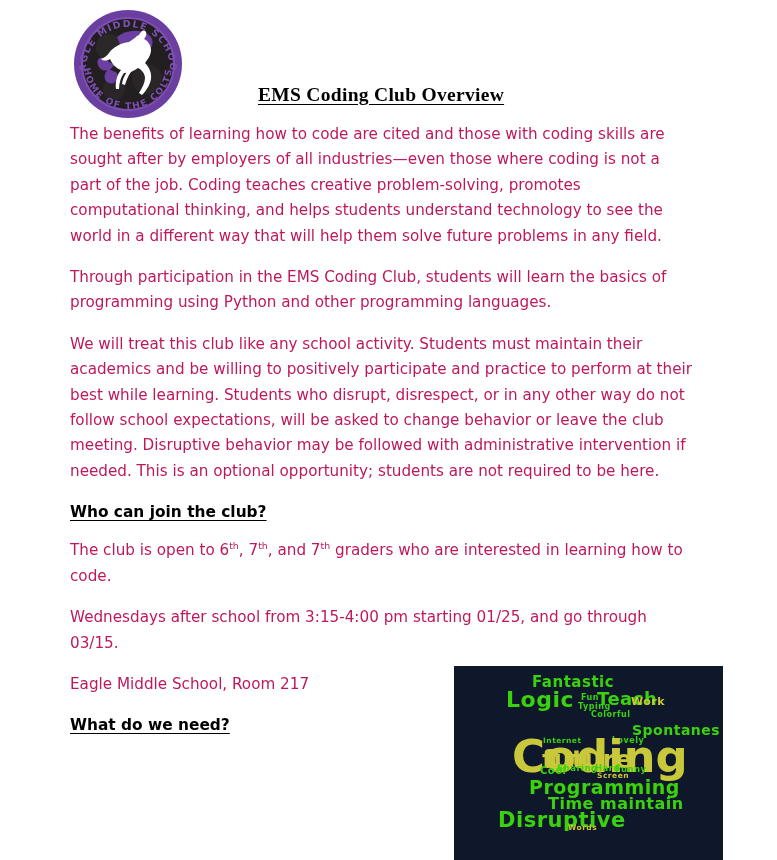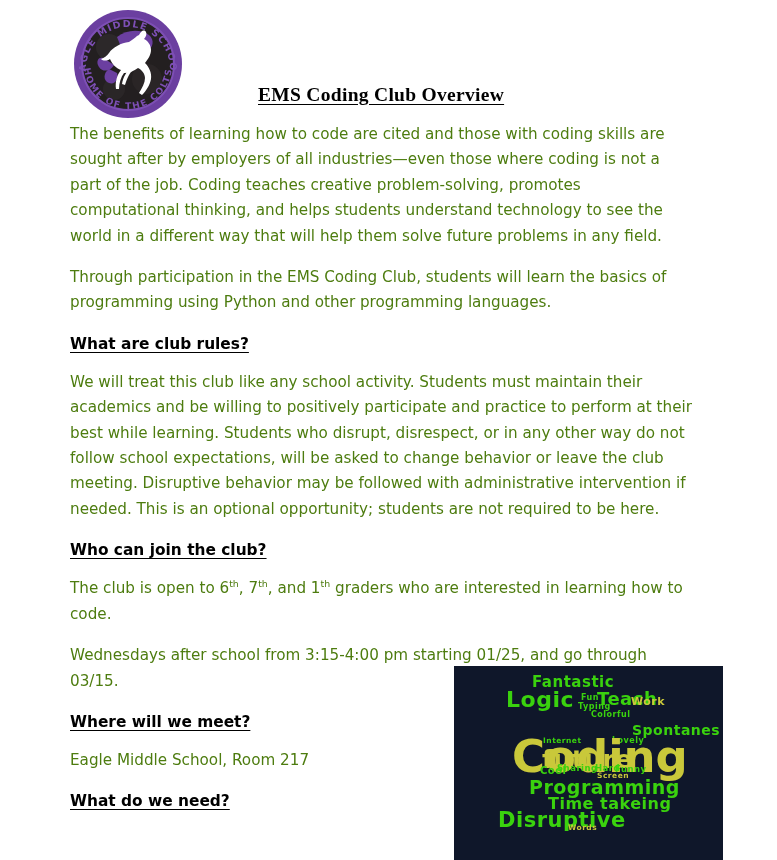--- a/index.html
+++ b/index.html
@@ -56,21 +56,21 @@
     left: 70px;
     top: 122px;
     width: 622px;
   }
 
   p.para {
     margin: 0 0 16px 0;
     font-family: "DejaVu Sans", sans-serif;
     font-size: 15.2px;
     line-height: 25.4px;
-    color: #4d7c0f;
+    color: #be185d;
     text-align: left;
   }
 
   h2.sect {
     margin: 0 0 14px 0;
     font-family: "DejaVu Sans", sans-serif;
     font-size: 15.4px;
     font-weight: bold;
     line-height: 24px;
   }
@@ -185,29 +185,27 @@
   </div>
 
   <div class="doc-title">EMS Coding Club Overview</div>
 
   <div class="content">
 
     <p class="para">The benefits of learning how to code are cited and those with coding skills are sought after by employers of all industries—even those where coding is not a part of the job. Coding teaches creative problem-solving, promotes computational thinking, and helps students understand technology to see the world in a different way that will help them solve future problems in any field.</p>
 
     <p class="para">Through participation in the EMS Coding Club, students will learn the basics of programming using Python and other programming languages.</p>
 
-    <h2 class="sect"><span class="u">What are club rules?</span></h2>
     <p class="para">We will treat this club like any school activity. Students must maintain their academics and be willing to positively participate and practice to perform at their best while learning. Students who disrupt, disrespect, or in any other way do not follow school expectations, will be asked to change behavior or leave the club meeting. Disruptive behavior may be followed with administrative intervention if needed. This is an optional opportunity; students are not required to be here.</p>
 
     <h2 class="sect"><span class="u">Who can join the club?</span></h2>
-    <p class="para"><span>The club is open to 6</span><sup>th</sup><span>, 7</span><sup>th</sup><span>, and 1</span><sup>th</sup><span> graders who are interested in learning how to code.</span></p>
+    <p class="para"><span>The club is open to 6</span><sup>th</sup><span>, 7</span><sup>th</sup><span>, and 7</span><sup>th</sup><span> graders who are interested in learning how to code.</span></p>
 
     <p class="para">Wednesdays after school from 3:15-4:00 pm starting 01/25, and go through 03/15.</p>
 
-    <h2 class="sect"><span class="u">Where will we meet?</span></h2>
     <p class="para">Eagle Middle School, Room 217</p>
 
     <h2 class="sect"><span class="u">What do we need?</span></h2>
 
   </div>
 
   <div class="wordcloud">
     <span class="wc green  w-fantastic">Fantastic</span>
     <span class="wc green  w-logic">Logic</span>
     <span class="wc green  w-fun">Fun</span>
@@ -219,18 +217,18 @@
     <span class="wc green  w-spontanes">Spontanes</span>
     <span class="wc green  w-internet">Internet</span>
     <span class="wc green  w-lovely">Lovely</span>
     <span class="wc olive  w-coding">Coding</span>
     <span class="wc green  w-cool">Cool</span>
     <span class="wc green  w-sharing">Sharing</span>
     <span class="wc green  w-hard">Hard</span>
     <span class="wc green  w-funny">Funny</span>
     <span class="wc olive  w-screen">Screen</span>
     <span class="wc green  w-programming">Programming</span>
-    <span class="wc green  w-time">Time takeing</span>
+    <span class="wc green  w-time">Time maintain</span>
     <span class="wc green  w-imagination">Disruptive</span>
     <span class="wc olive  w-words">Words</span>
   </div>
 
 </div>
 
 </body></html>

